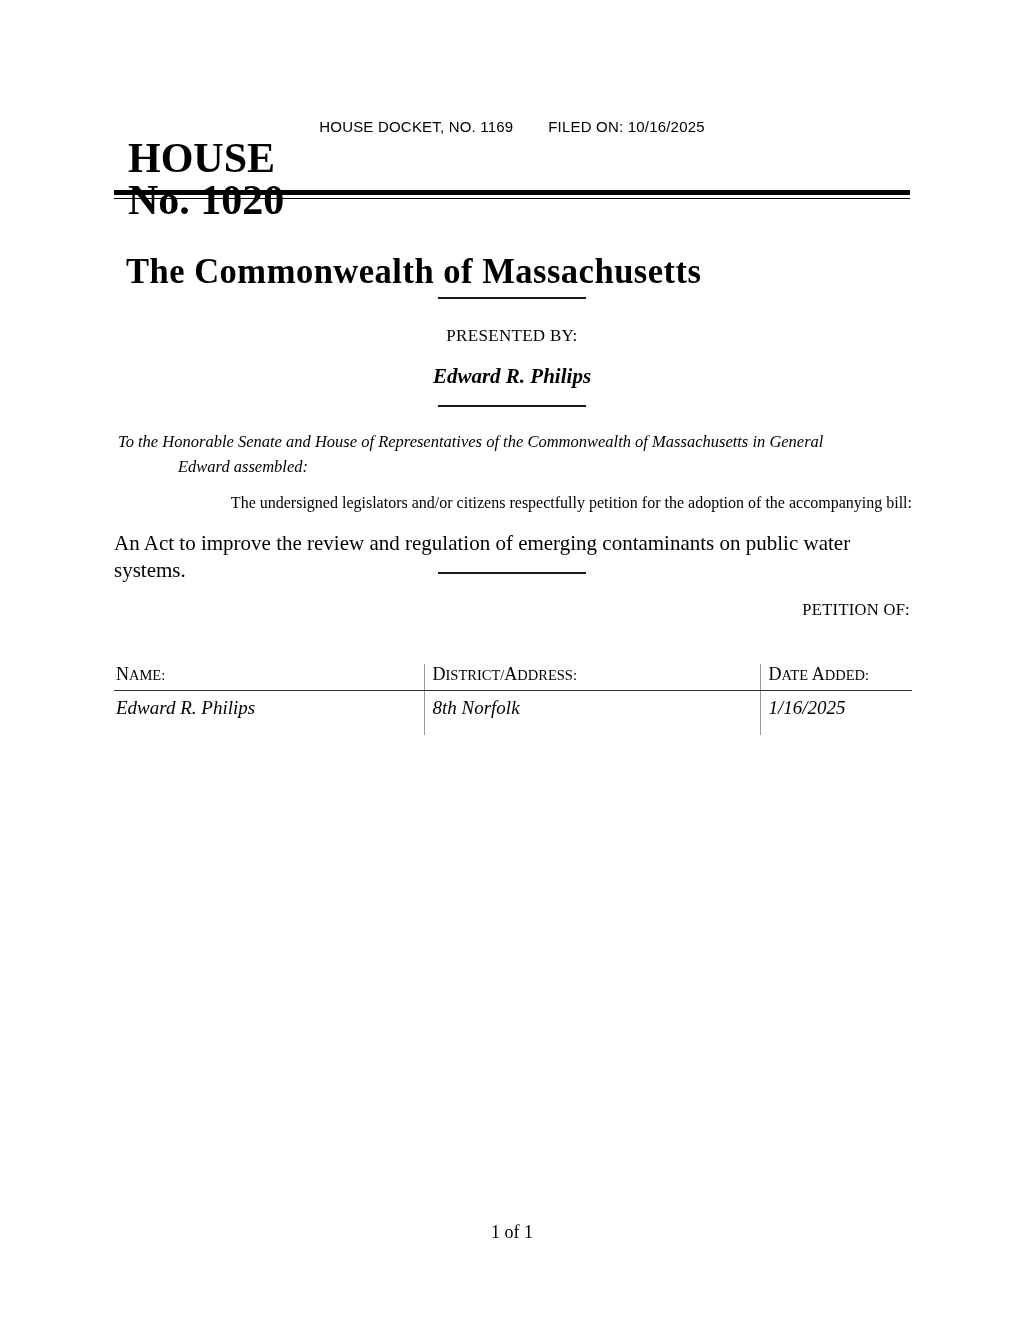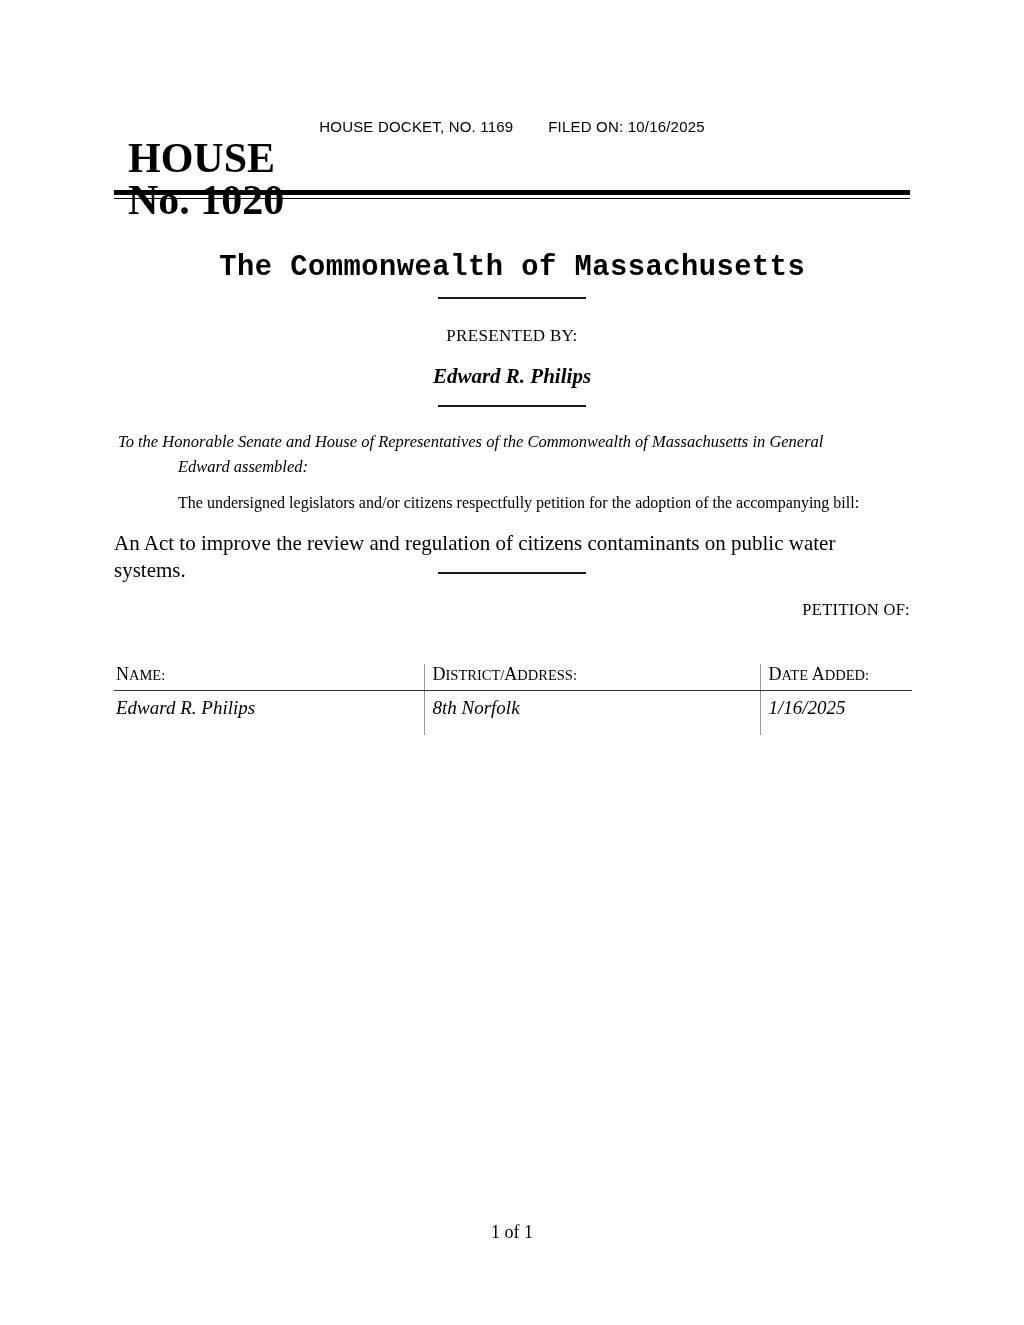--- a/index.html
+++ b/index.html
@@ -88,25 +88,24 @@
     height: 1px;
     background: #000000;
   }
 
   
   .commonwealth {
     position: absolute;
     top: 250px;
     left: 114px;
     width: 796px;
-    text-align: center;
-    font-size: 30px;
+    font-size: 36px;
     font-weight: bold;
     letter-spacing: 0.5px;
-    font-family: Liberation Mono, monospace;
+    font-family: Liberation Serif, serif;
     font-style: normal;
     white-space: nowrap;
   }
   
   .commonwealth .bl {
     display: inline-block;
     transform: scaleX(0.96);
     font-weight: 700;
   }
 
@@ -157,20 +156,21 @@
     display: block;
     padding-left: 60px;
   }
   .petition-intro {
     position: absolute;
     top: 491px;
     left: 178px;
     width: 734px;
     font-size: 16px;
     line-height: 1.45;
+    text-align: right;
   }
   .act-title {
     position: absolute;
     top: 530px;
     left: 114px;
     width: 796px;
     font-size: 21px;
     line-height: 1.3;
     text-align: left;
   }
@@ -269,21 +269,21 @@
   <div class="presenter">Edward R. Philips</div>
   <div class="sep sep-2"></div>
 
   <div class="salutation">
     <span>To the Honorable Senate and House of Representatives of the Commonwealth of Massachusetts in General</span>
     <span class="wrap2">Edward assembled:</span>
   </div>
 
   <div class="petition-intro">The undersigned legislators and/or citizens respectfully petition for the adoption of the accompanying bill:</div>
 
-  <div class="act-title">An Act to improve the review and regulation of citizens contaminants on public water systems.</div>
+  <div class="act-title">An Act to improve the review and regulation of emerging contaminants on public water systems.</div>
   <div class="sep sep-3"></div>
 
   <div class="petition-of">PETITION OF:</div>
 
   <div class="table">
     <table>
       <colgroup>
         <col class="c-name">
         <col class="c-district">
         <col class="c-date">

